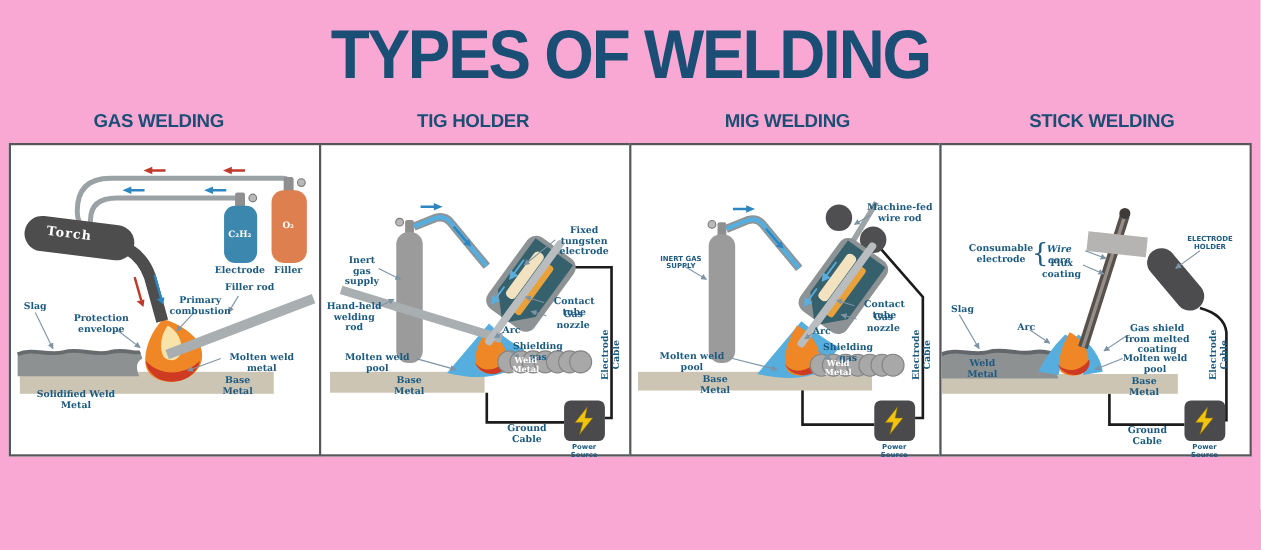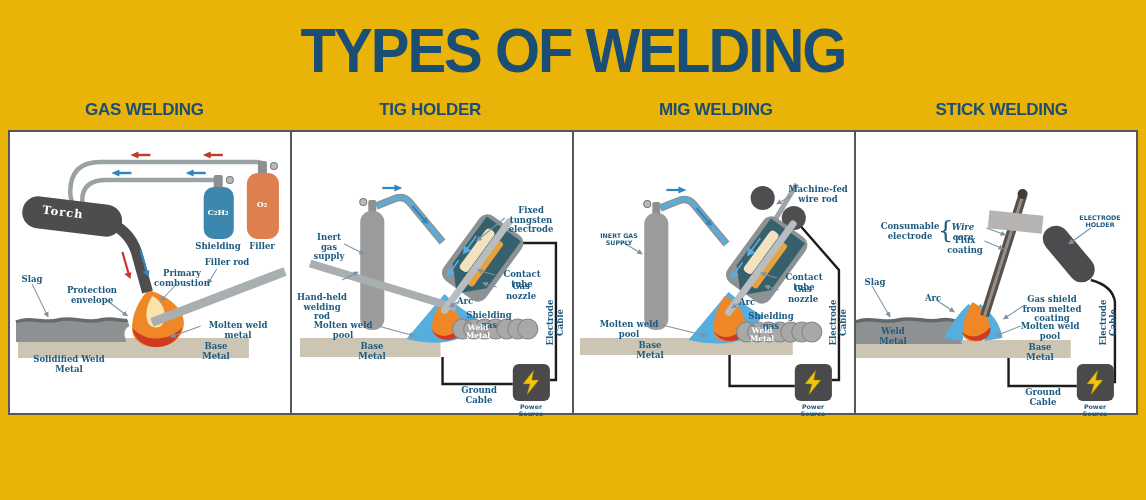--- a/index.html
+++ b/index.html
@@ -1,16 +1,16 @@
 <!DOCTYPE html>
 <html><head>
 <meta charset="utf-8">
 <style>
   html,body{margin:0;padding:0;background:#ffffff;}
-  .canvas{position:relative;width:1146px;height:500px;background:#eab308;overflow:hidden;
+  .canvas{position:relative;width:1146px;height:500px;background:#f9a8d4;overflow:hidden;
           font-family:"Liberation Sans",sans-serif;}
   .title{position:absolute;left:0;top:16px;width:1146px;text-align:center;
          font-family:"Liberation Sans",sans-serif;font-weight:bold;font-size:58px;
          letter-spacing:-2px;color:#1a4e75;transform:scaleY(1.08);}
   .headers{position:absolute;left:8px;top:100px;width:1130px;display:flex;gap:13px;}
   .headers span{flex:1;text-align:center;font-weight:bold;font-size:17px;
                 letter-spacing:-.3px;color:#1a4e75;}
   .panels{position:absolute;left:8px;top:130px;width:1130px;height:285px;display:flex;}
   .panel{flex:1;position:relative;border:2px solid #55575a;background:#fff;}
   .panel + .panel{margin-left:-2px;}
@@ -103,21 +103,21 @@
         <g stroke="#7d93a4" stroke-width="1" fill="none">
           <path d="M22,152 L38,185" marker-end="url(#mG)"></path>
           <path d="M96,168 L117,184" marker-end="url(#mG)"></path>
           <path d="M166,152 L150,169" marker-end="url(#mG)"></path>
           <path d="M206,137 L197,152" marker-end="url(#mG)"></path>
           <path d="M190,194 L160,205" marker-end="url(#mG)"></path>
         </g>
       </svg>
       <div class="lbl white big" style="left:22px;top:74px;width:62px;transform:rotate(7deg);">Torch</div>
       <div class="lbl white" style="left:192px;top:76px;width:32px;font-size:8px;">C₂H₂</div>
-      <div class="lbl" style="left:181px;top:110px;width:54px;">Shielding</div>
+      <div class="lbl" style="left:181px;top:110px;width:54px;">Electrode</div>
       <div class="lbl white" style="left:237px;top:68px;width:30px;font-size:8px;">O₂</div>
       <div class="lbl" style="left:234px;top:110px;width:36px;">Filler</div>
       <div class="lbl" style="left:6px;top:143px;width:32px;">Slag</div>
       <div class="lbl" style="left:54px;top:154px;width:56px;">Protection envelope</div>
       <div class="lbl" style="left:142px;top:137px;width:60px;">Primary combustion</div>
       <div class="lbl" style="left:194px;top:126px;width:46px;">Filler rod</div>
       <div class="lbl" style="left:186px;top:189px;width:84px;">Molten weld metal</div>
       <div class="lbl" style="left:10px;top:195px;width:98px;margin-top:28px;">Solidified Weld Metal</div>
       <div class="lbl" style="left:180px;top:210px;width:52px;">Base Metal</div>
     </div>
@@ -195,21 +195,21 @@
           <path d="M50,148 L66,140" marker-end="url(#mT)"></path>
           <path d="M86,194 L122,204" marker-end="url(#mT)"></path>
           <path d="M202,143 L185,138" marker-end="url(#mT)"></path>
           <path d="M204,155 L190,151" marker-end="url(#mT)"></path>
           <path d="M165,170 L157,175" marker-end="url(#mT)"></path>
           <path d="M169,186 L180,194" marker-end="url(#mT)"></path>
         </g>
       </svg>
       <div class="lbl" style="left:16px;top:101px;width:42px;">Inert gas supply</div>
       <div class="lbl" style="left:206px;top:74px;width:66px;">Fixed tungsten electrode</div>
-      <div class="lbl" style="left:4px;top:143px;width:52px;margin-top:18px;">Hand-held welding rod</div>
+      <div class="lbl" style="left:4px;top:143px;width:52px;">Hand-held welding rod</div>
       <div class="lbl" style="left:14px;top:189px;width:74px;">Molten weld pool</div>
       <div class="lbl" style="left:202px;top:138px;width:56px;">Contact tube</div>
       <div class="lbl" style="left:204px;top:150px;width:50px;">Gas nozzle</div>
       <div class="lbl" style="left:162px;top:165px;width:22px;">Arc</div>
       <div class="lbl" style="left:168px;top:179px;width:58px;">Shielding gas</div>
       <div class="lbl" style="left:54px;top:210px;width:52px;">Base Metal</div>
       <div class="lbl white" style="left:163px;top:192px;width:46px;font-size:7.5px;">Weld Metal</div>
       <div class="lbl vert" style="left:229px;top:181px;width:70px;">Electrode Cable</div>
       <div class="lbl" style="left:156px;top:254px;width:62px;">Ground Cable</div>
       <div class="lbl caps" style="left:216px;top:271px;width:46px;">Power Source</div>

